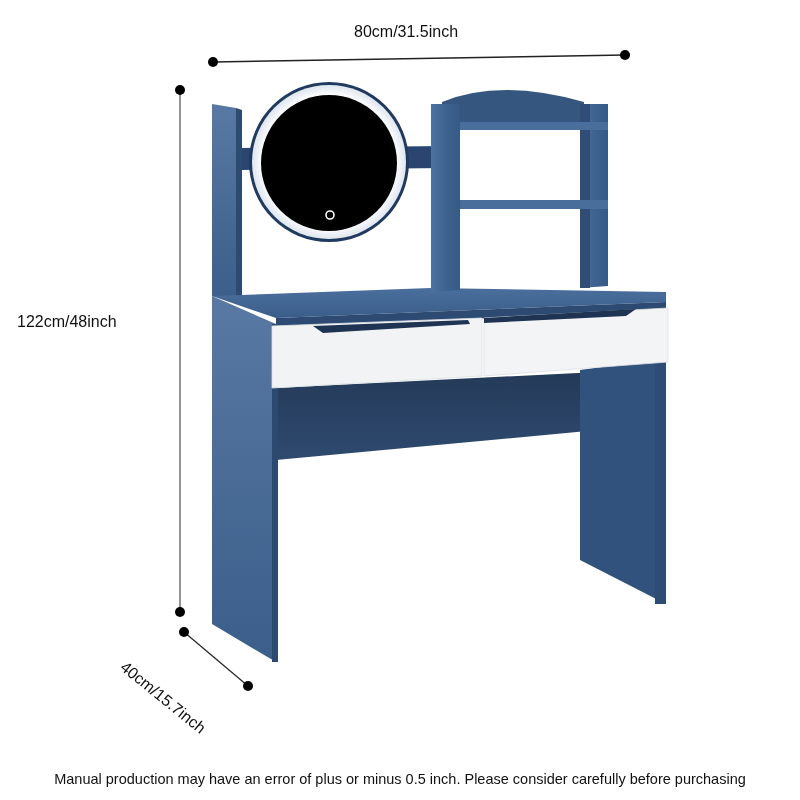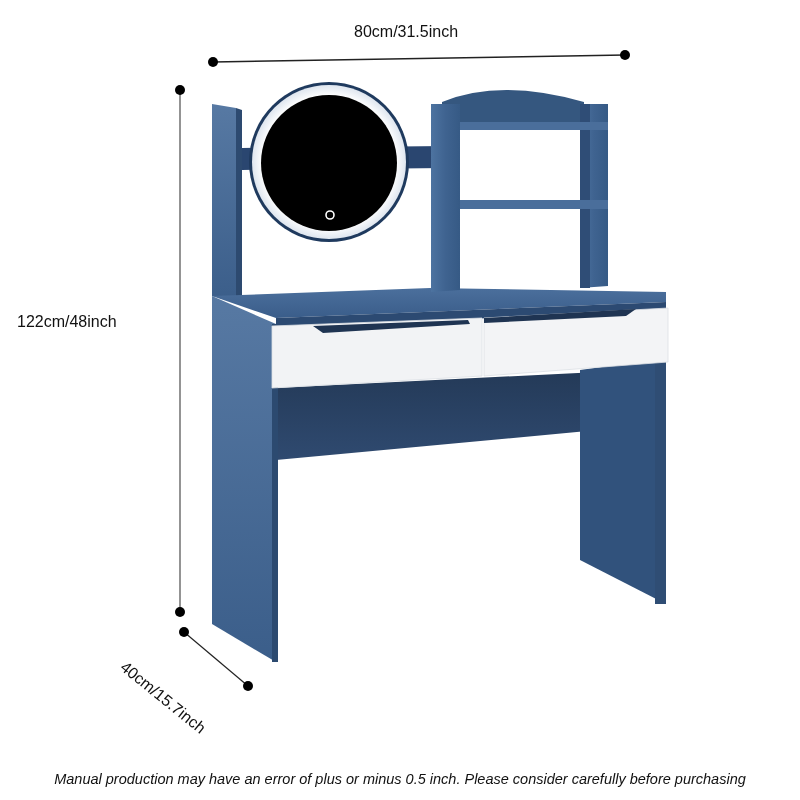--- a/index.html
+++ b/index.html
@@ -5,21 +5,21 @@
   html, body { margin: 0; padding: 0; background: #ffffff; }
   body { width: 800px; height: 800px; position: relative; overflow: hidden;
          font-family: "Liberation Sans", "DejaVu Sans", sans-serif; color: #111; }
   .stage { position: absolute; left: 0; top: 0; width: 800px; height: 800px; }
   svg.art { position: absolute; left: 0; top: 0; }
   .dim-label { position: absolute; font-size: 16px; color: #111; white-space: nowrap; }
   .dim-width { left: 354px; top: 23px; }
   .dim-height { left: 17px; top: 313px; text-align: center; }
   .dim-depth { left: 128px; top: 658px; transform: rotate(39deg); transform-origin: 0 0; }
   .footer-note { position: absolute; left: 0; width: 800px; top: 771px; text-align: center;
-                 font-size: 14.5px; color: #111; white-space: nowrap; font-style: italic; }
+                 font-size: 14.5px; color: #111; white-space: nowrap; }
 </style>
 </head>
 <body>
 
 <div class="stage">
 
   <svg class="art" width="800" height="800" viewBox="0 0 800 800">
     <defs>
       <linearGradient id="woodV" x1="0" x2="1" y1="0" y2="0">
         <stop offset="0" stop-color="#4d73a0"></stop>

